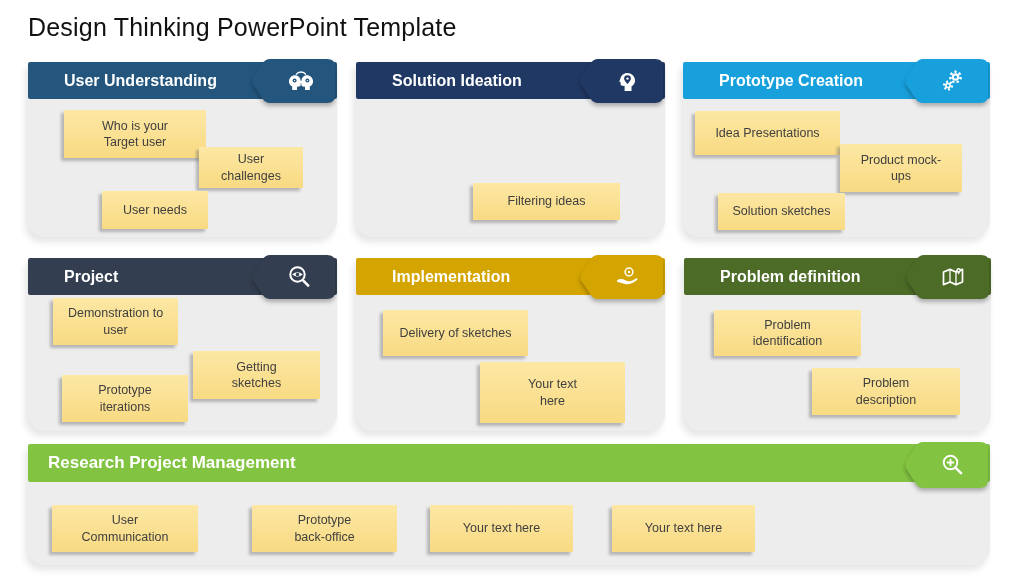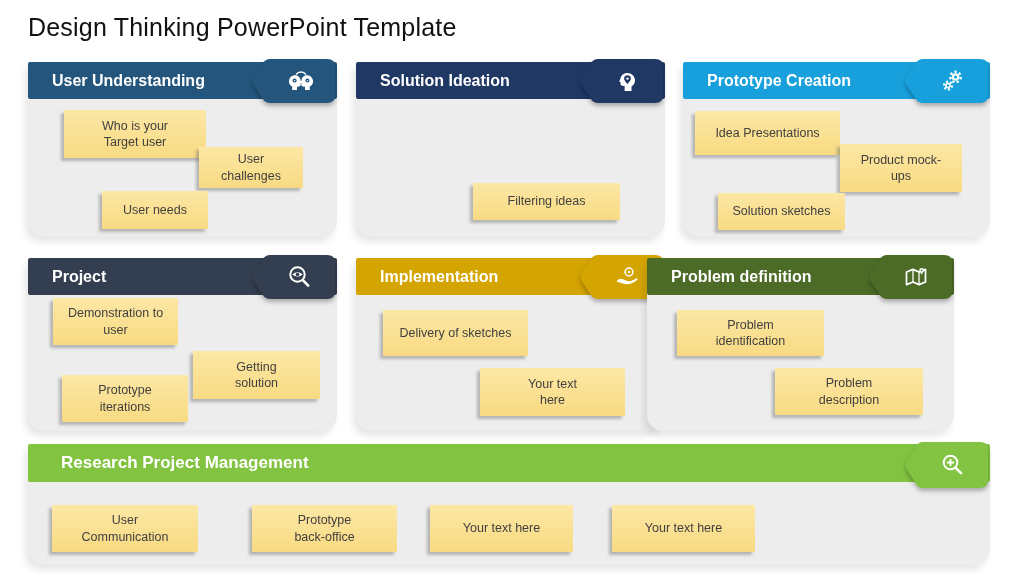--- a/index.html
+++ b/index.html
@@ -19,24 +19,24 @@
     border-radius:6px 6px 16px 16px;
     box-shadow:-3px 5px 7px rgba(0,0,0,0.10);
   }
   .bar{
     position:absolute;left:0;top:0;width:100%;height:37px;
     background:var(--hdr);border-radius:2px;
     display:flex;align-items:center;
   }
   .footer .bar{height:38px;}
   .bar-label{
-    color:#fff;font-weight:700;font-size:16px;padding-left:24px;
+    color:#fff;font-weight:700;font-size:16px;padding-left:36px;
     white-space:nowrap;
   }
-  .footer .bar-label{font-size:17px;padding-left:33px;}
+  .footer .bar-label{font-size:17px;padding-left:20px;}
   .tab-wrap{position:absolute;right:0;top:-6px;width:86px;height:50px;}
   .footer .tab-wrap{top:-5px;}
   .tab-shape{position:absolute;left:0;top:0;filter:drop-shadow(0 3px 2px rgba(0,0,0,0.28));}
   .tab-shape path{fill:var(--hdr);}
   .icon{position:absolute;left:36px;top:13px;}
   .icon .wt{fill:#fff;}
   .icon .dk{fill:var(--hdr);}
   .icon .ln{fill:none;stroke:#fff;}
   .note{
     position:absolute;
@@ -135,46 +135,46 @@
           <circle class="ln" cx="10.5" cy="9.5" r="7.2" stroke-width="2"></circle>
           <path class="wt" d="M5.2,9.5 Q10.5,5.2 15.8,9.5 Q10.5,13.8 5.2,9.5 Z"></path>
           <circle class="dk" cx="10.5" cy="9.5" r="1.8"></circle>
           <path class="ln" d="M16.3,15.6 L21.2,20.6" stroke-width="2.6" stroke-linecap="round"></path>
         </svg>
       </div>
     </div>
     <div class="note" style="left:25px;top:40px;width:125px;height:47px">Demonstration to
 user</div>
     <div class="note" style="left:165px;top:93px;width:127px;height:48px">Getting
-solution</div>
+sketches</div>
     <div class="note" style="left:34px;top:117px;width:126px;height:47px">Prototype
 iterations</div>
   </div>
 
   <div class="panel" style="left: 356px; top: 258px; width: 309px; height: 173px; --hdr: #D4A400;">
     <div class="panel-body"></div>
     <div class="bar">
       <span class="bar-label">Implementation</span>
       <div class="tab-wrap">
         <svg class="tab-shape" width="86" height="50" viewBox="0 0 86 50">
           <path d="M19,3 L76,3 Q84,3 84,10 L84,40 Q84,47 76,47 L19,47 Q14.6,47 12,43.2 L2.6,29.2 Q0.2,25 2.6,20.8 L12,6.8 Q14.6,3 19,3 Z"></path>
         </svg>
         <svg class="icon" width="24" height="24" viewBox="0 0 24 24">
           <circle class="ln" cx="14" cy="7" r="3.9" stroke-width="1.5"></circle>
           <circle class="wt" cx="14" cy="7" r="1.3"></circle>
           <path class="wt" d="M2,15.5 C5,13.2 7.6,14 10.2,15.2 C12.6,16.3 15,16.6 17.4,15.4 L21.8,13 L22.6,14.6 C19.6,17.8 14.8,19.8 10.2,19 C7,18.4 4.2,17.2 2,16.8 Z"></path>
         </svg>
       </div>
     </div>
     <div class="note" style="left:27px;top:52px;width:145px;height:46px">Delivery of sketches</div>
-    <div class="note" style="left:124px;top:110px;width:145px;height:48px">Your text
+    <div class="note" style="left:124px;top:104px;width:145px;height:61px">Your text
 here</div>
   </div>
 
-  <div class="panel" style="left: 647px; top: 258px; width: 307px; height: 173px; --hdr: #4C6B27;">
+  <div class="panel" style="left: 684px; top: 258px; width: 307px; height: 173px; --hdr: #4C6B27;">
     <div class="panel-body"></div>
     <div class="bar">
       <span class="bar-label">Problem definition</span>
       <div class="tab-wrap">
         <svg class="tab-shape" width="86" height="50" viewBox="0 0 86 50">
           <path d="M19,3 L76,3 Q84,3 84,10 L84,40 Q84,47 76,47 L19,47 Q14.6,47 12,43.2 L2.6,29.2 Q0.2,25 2.6,20.8 L12,6.8 Q14.6,3 19,3 Z"></path>
         </svg>
         <svg class="icon" width="24" height="24" viewBox="0 0 24 24">
           <path class="ln" d="M2.5,7 L9,4.4 L15,7 L21.5,4.4 L21.5,17 L15,19.6 L9,17 L2.5,19.6 Z" stroke-width="1.7" stroke-linejoin="round"></path>
           <path class="ln" d="M9,4.4 L9,17 M15,7 L15,19.6" stroke-width="1.3"></path>

